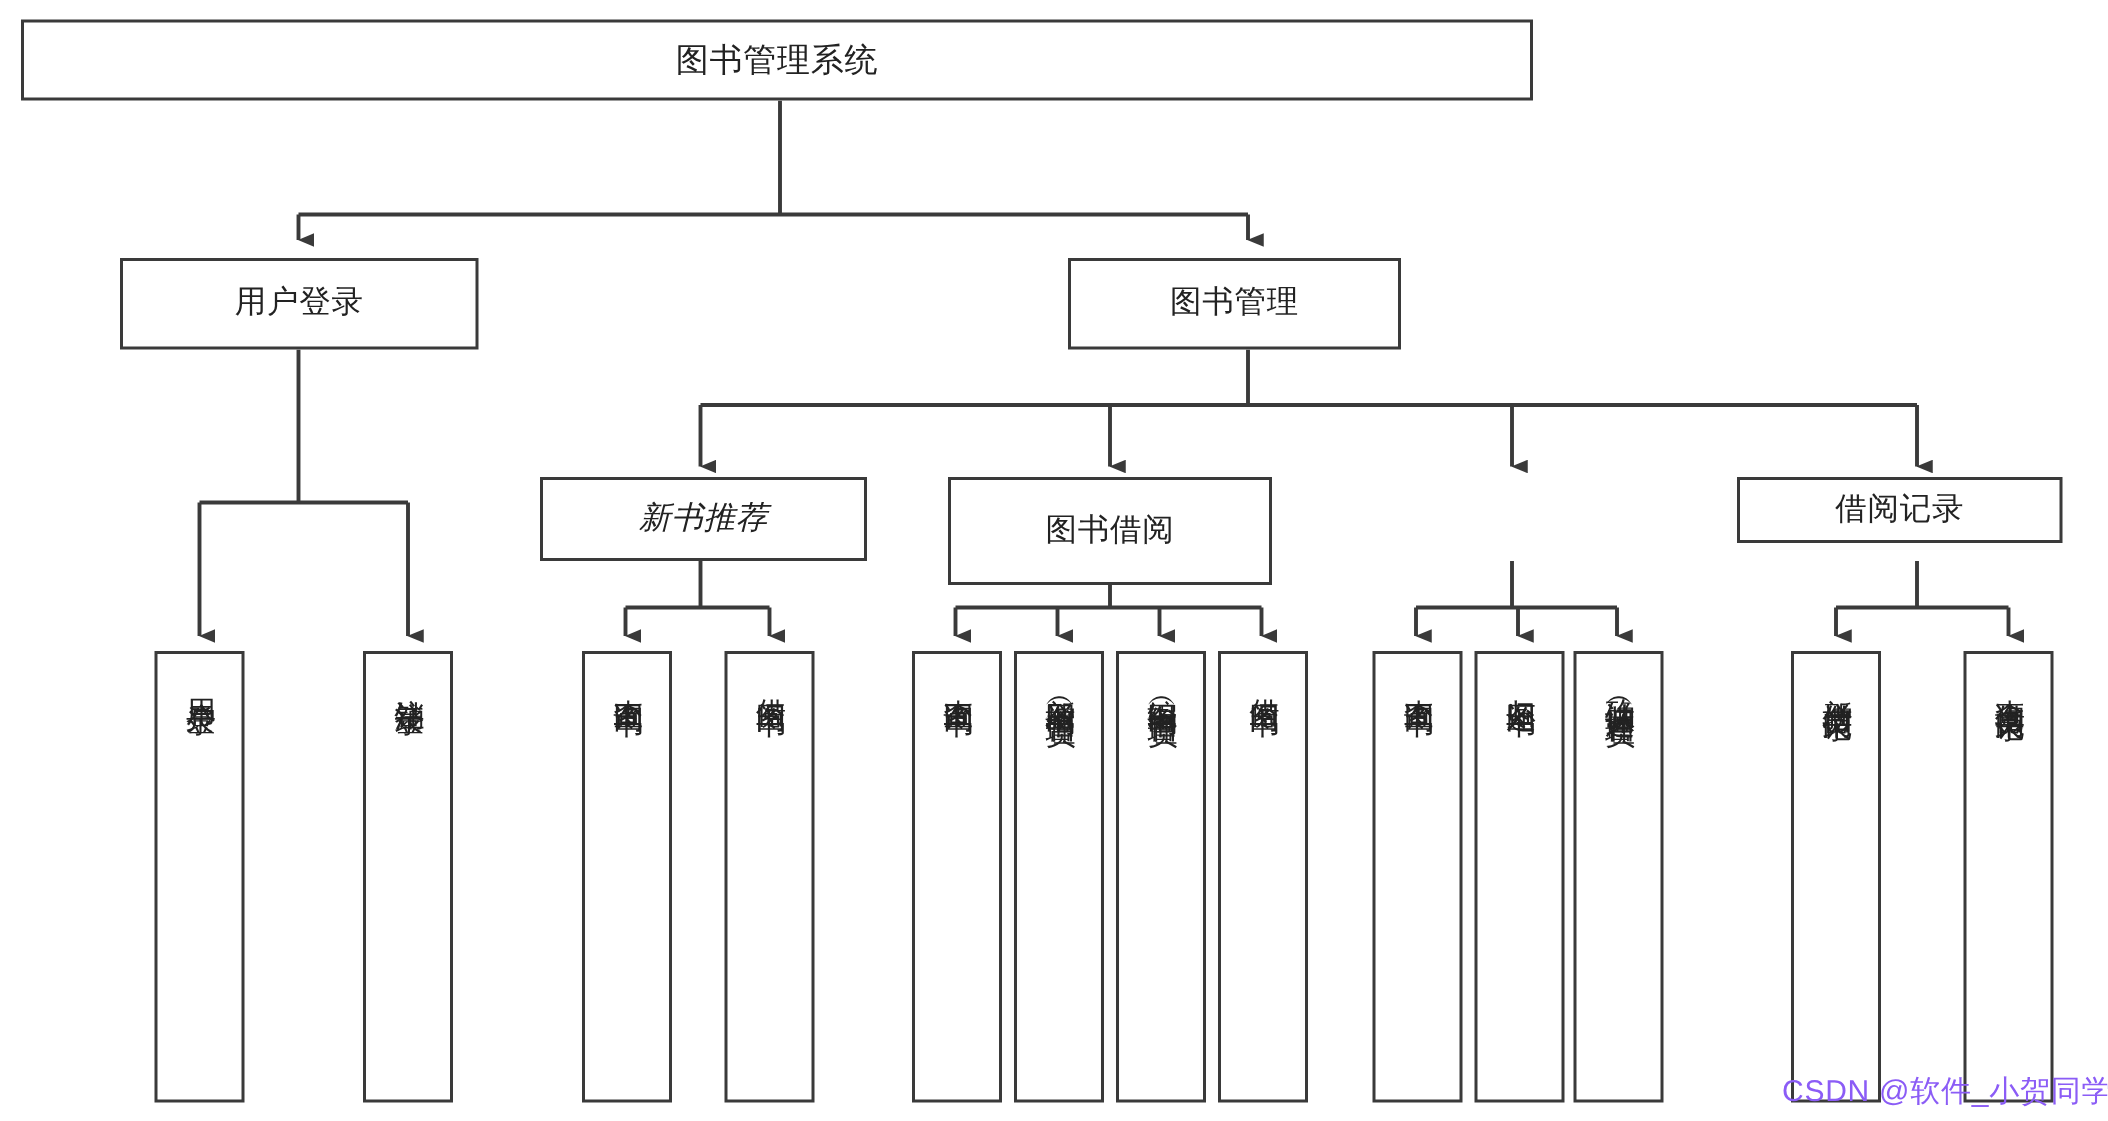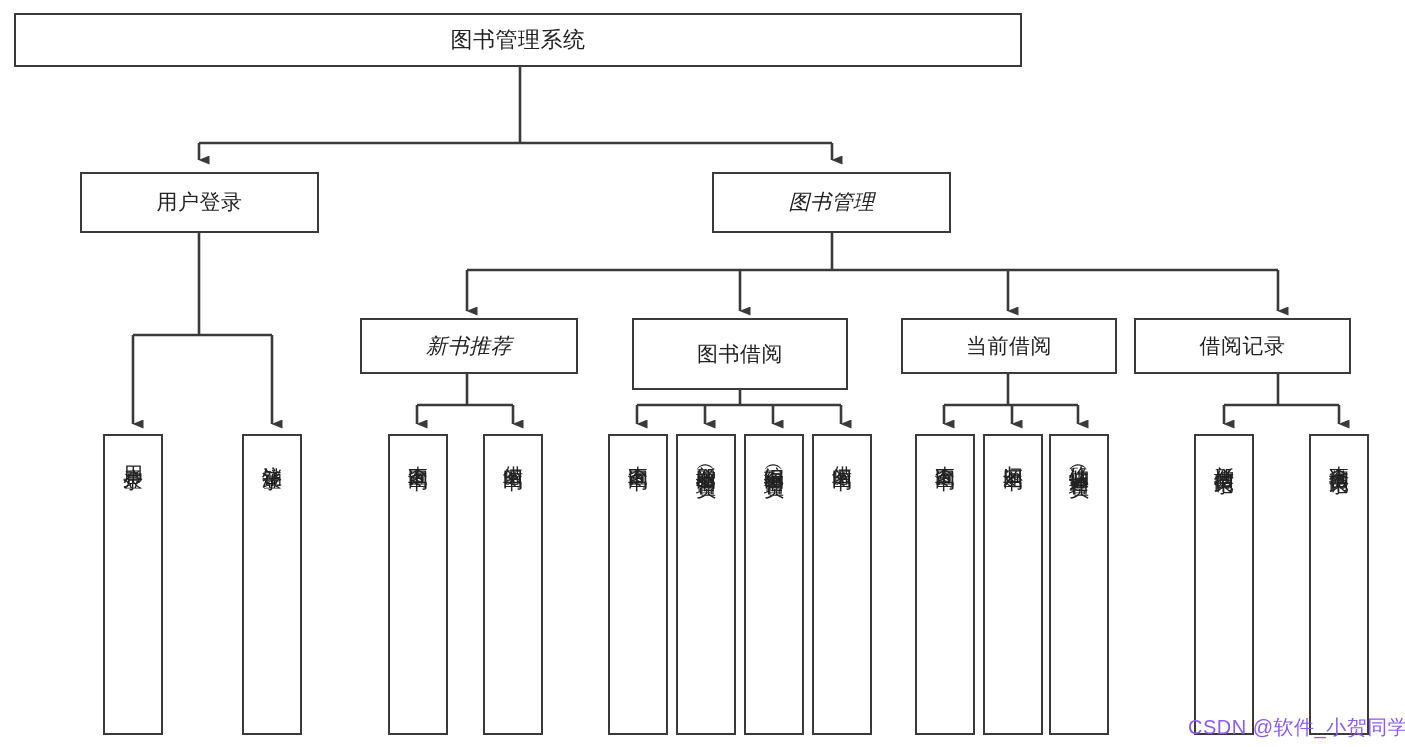--- a/index.html
+++ b/index.html
@@ -126,34 +126,31 @@
     </g>
   </svg>
 
   <div class="node horiz" id="n-root" style="left:14px; top:13px; width:1008px; height:54px;">
     <span class="label">图书管理系统</span>
   </div>
 
   <div class="node horiz" style="left:80px; top:172px; width:239px; height:61px;">
     <span class="label">用户登录</span>
   </div>
-  <div class="node horiz" style="left:712px; top:172px; width:239px; height:61px;font-style:italic;">
+  <div class="node horiz" style="left:712px; top:172px; width:222px; height:61px;">
     <span class="label">图书管理</span>
   </div>
 
   <div class="node horiz" style="left:360px; top:318px; width:218px; height:56px;font-style:italic;">
     <span class="label">新书推荐</span>
   </div>
   <div class="node horiz" style="left:632px; top:318px; width:216px; height:72px;">
     <span class="label">图书借阅</span>
   </div>
-  <div class="node horiz" style="left:901px; top:318px; width:216px; height:56px;">
-    <span class="label">当前借阅</span>
-  </div>
-  <div class="node horiz" style="left:1134px; top:318px; width:217px; height:56px;">
+  <div class="node horiz" style="left:1158px; top:318px; width:217px; height:44px;">
     <span class="label">借阅记录</span>
   </div>
 
   <div class="node vert" style="left:103px; top:434px; width:60px; height:301px;">
     <span class="label">用户登录</span>
   </div>
   <div class="node vert" style="left:242px; top:434px; width:60px; height:301px;">
     <span class="label">注销登录</span>
   </div>
 

